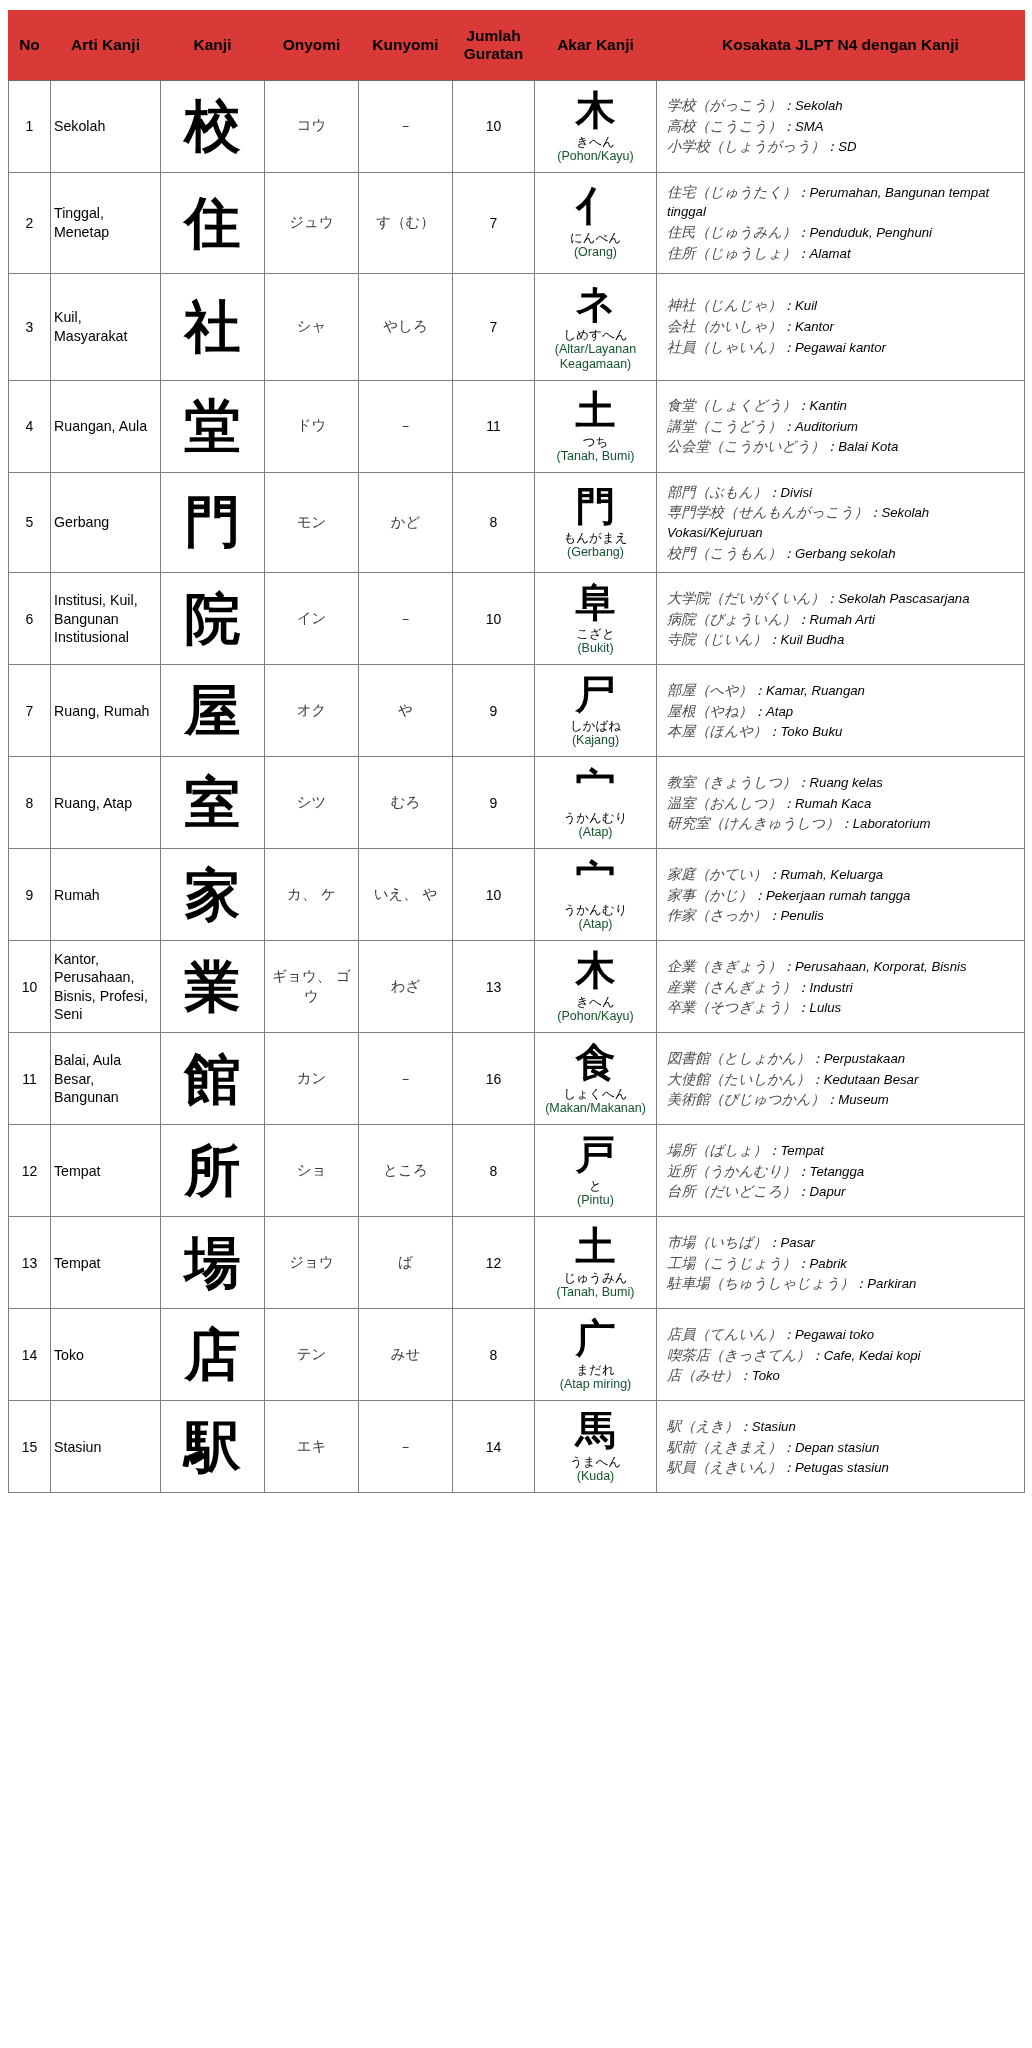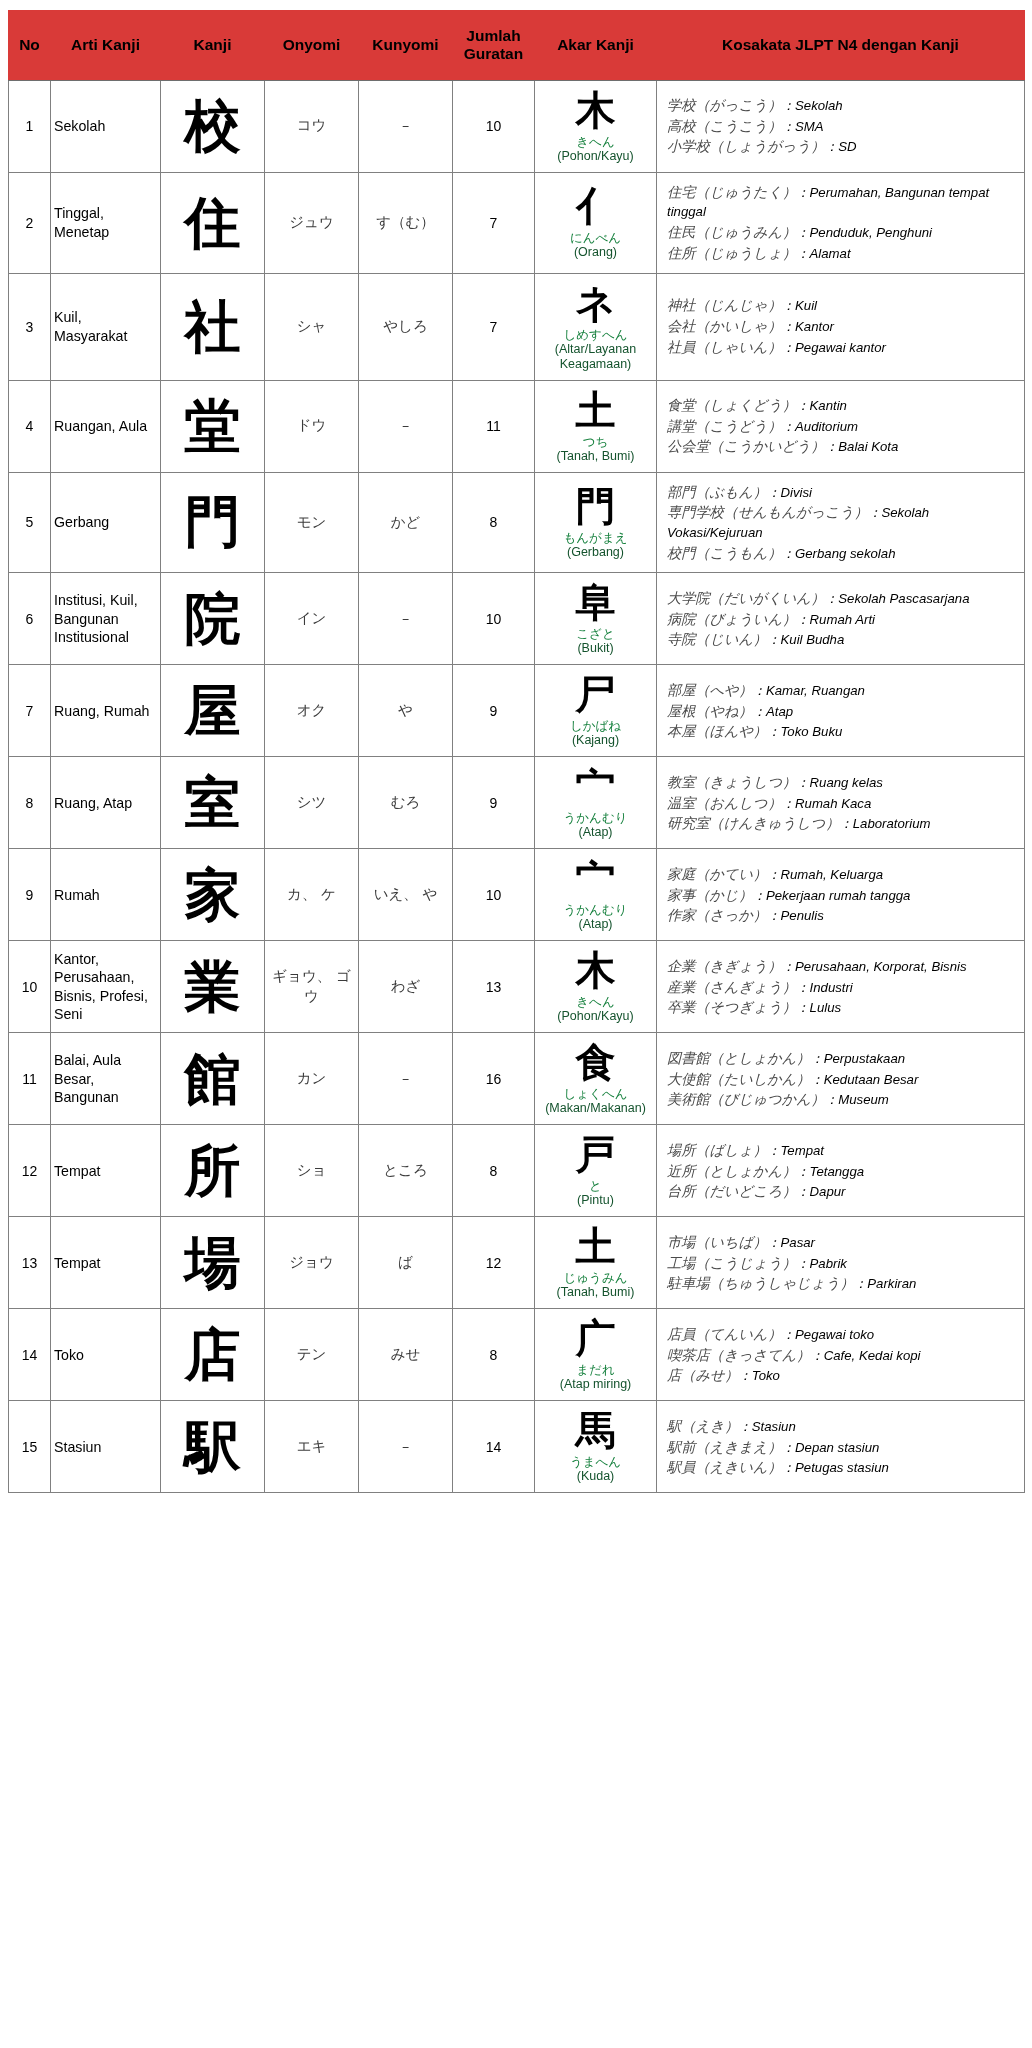--- a/index.html
+++ b/index.html
@@ -89,21 +89,21 @@
   .akar-glyph {
     font-size: 40px;
     font-weight: bold;
     color: #000;
     line-height: 1.05;
     font-family: "DejaVu Sans", "Liberation Sans", sans-serif;
     display: block;
   }
   .akar-reading {
     font-size: 12.5px;
-    color: #15803d;
+    color: #000000;
     display: block;
     margin-top: 3px;
     font-family: "DejaVu Sans", sans-serif;
     line-height: 1.2;
   }
   .akar-meaning {
     font-size: 12.5px;
     color: #14532d;
     display: block;
     line-height: 1.2;
@@ -362,21 +362,21 @@
         <td class="cell-on">ショ</td>
         <td class="cell-kun">ところ</td>
         <td class="cell-stroke">8</td>
         <td class="cell-akar">
           <span class="akar-glyph">戸</span>
           <span class="akar-reading">と</span>
           <span class="akar-meaning">(Pintu)</span>
         </td>
         <td class="cell-kosa">
           <span class="vocab-line"><span class="vocab-jp">場所（ばしょ）</span><span class="vocab-id">：Tempat</span></span>
-          <span class="vocab-line"><span class="vocab-jp">近所（としょかん）</span><span class="vocab-id">：Tetangga</span></span>
+          <span class="vocab-line"><span class="vocab-jp">近所（うかんむり）</span><span class="vocab-id">：Tetangga</span></span>
           <span class="vocab-line"><span class="vocab-jp">台所（だいどころ）</span><span class="vocab-id">：Dapur</span></span>
         </td>
       </tr>
       <tr>
         <td class="cell-no">13</td>
         <td class="cell-arti">Tempat</td>
         <td class="cell-kanji">場</td>
         <td class="cell-on">ジョウ</td>
         <td class="cell-kun">ば</td>
         <td class="cell-stroke">12</td>

